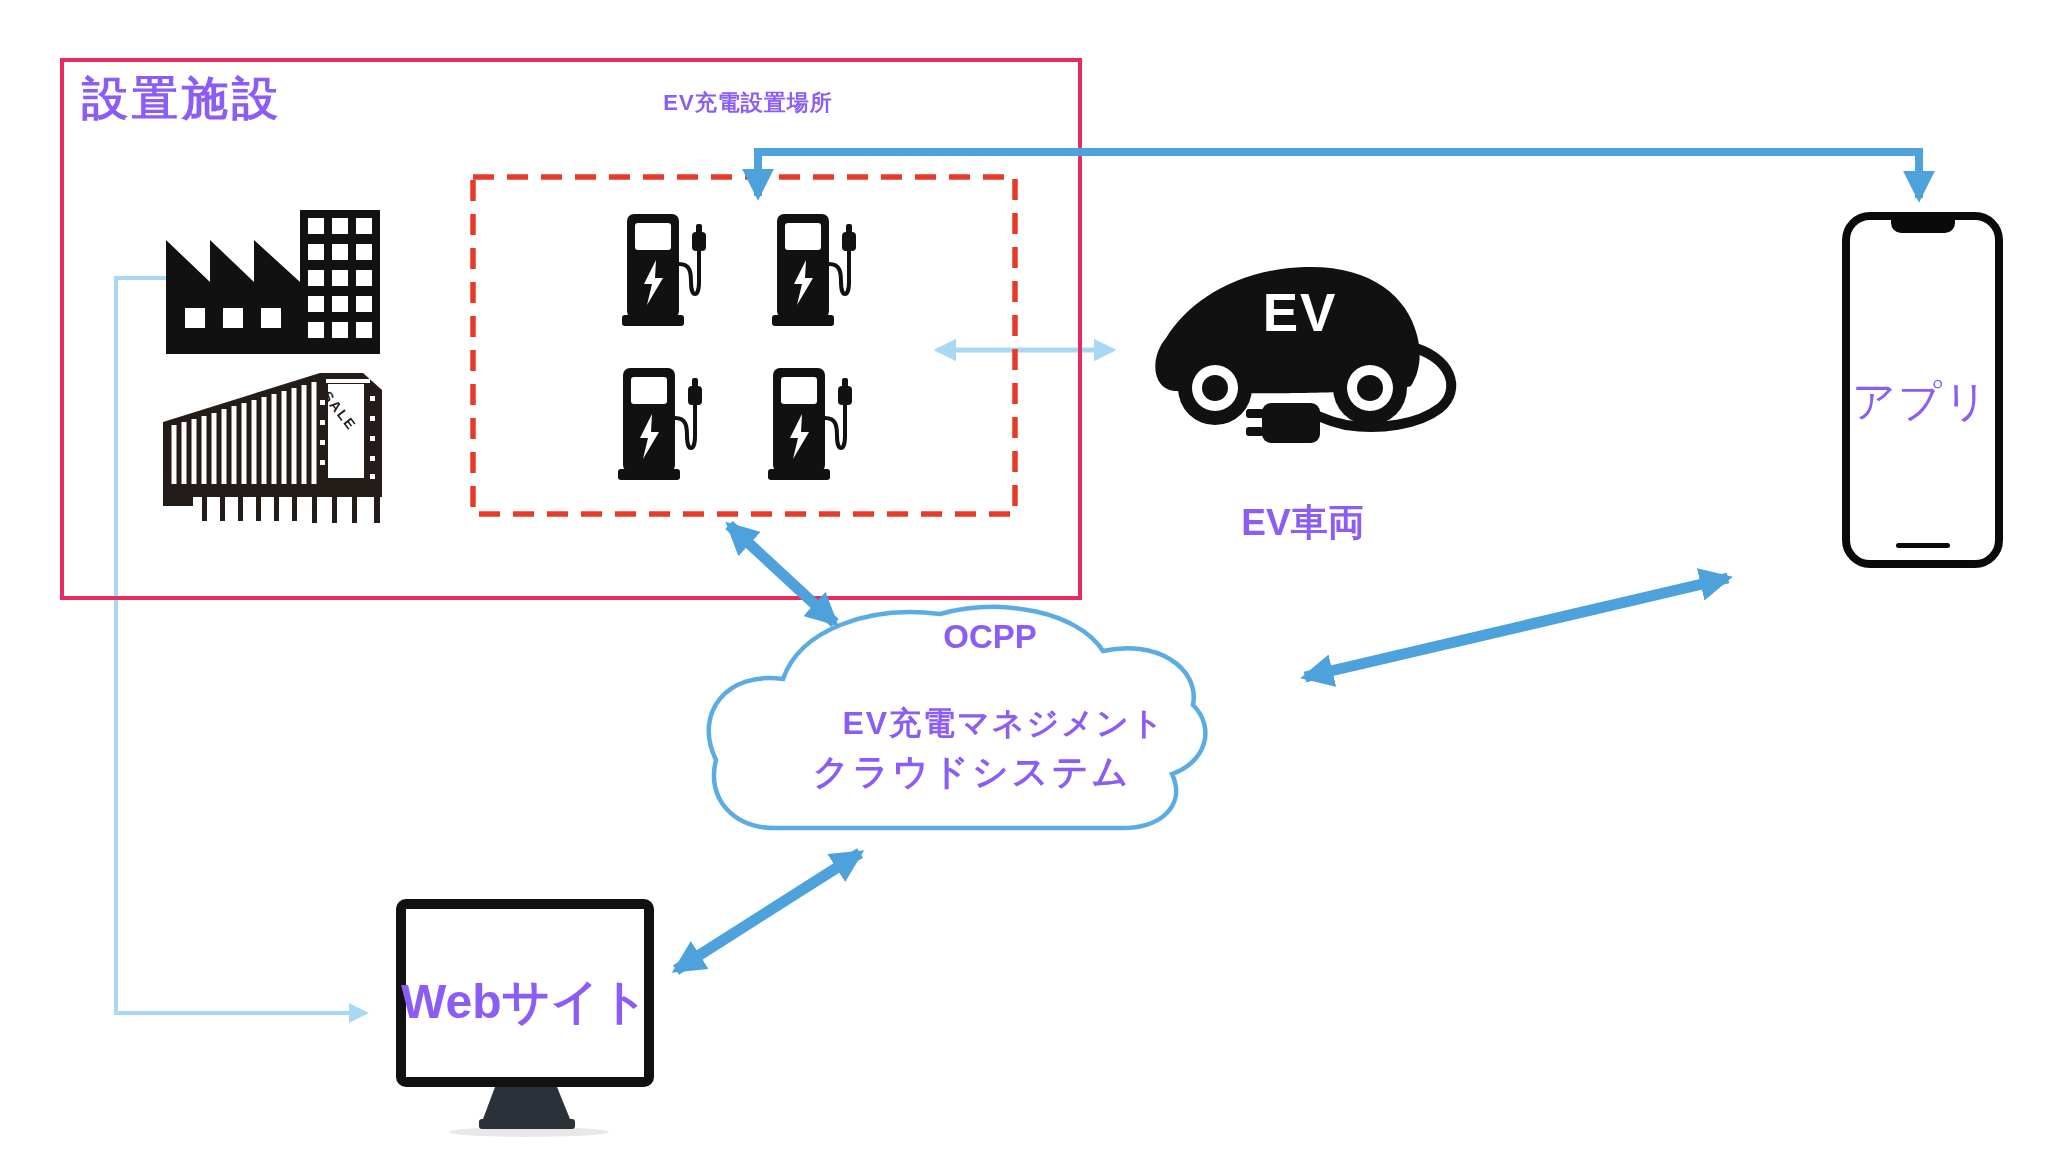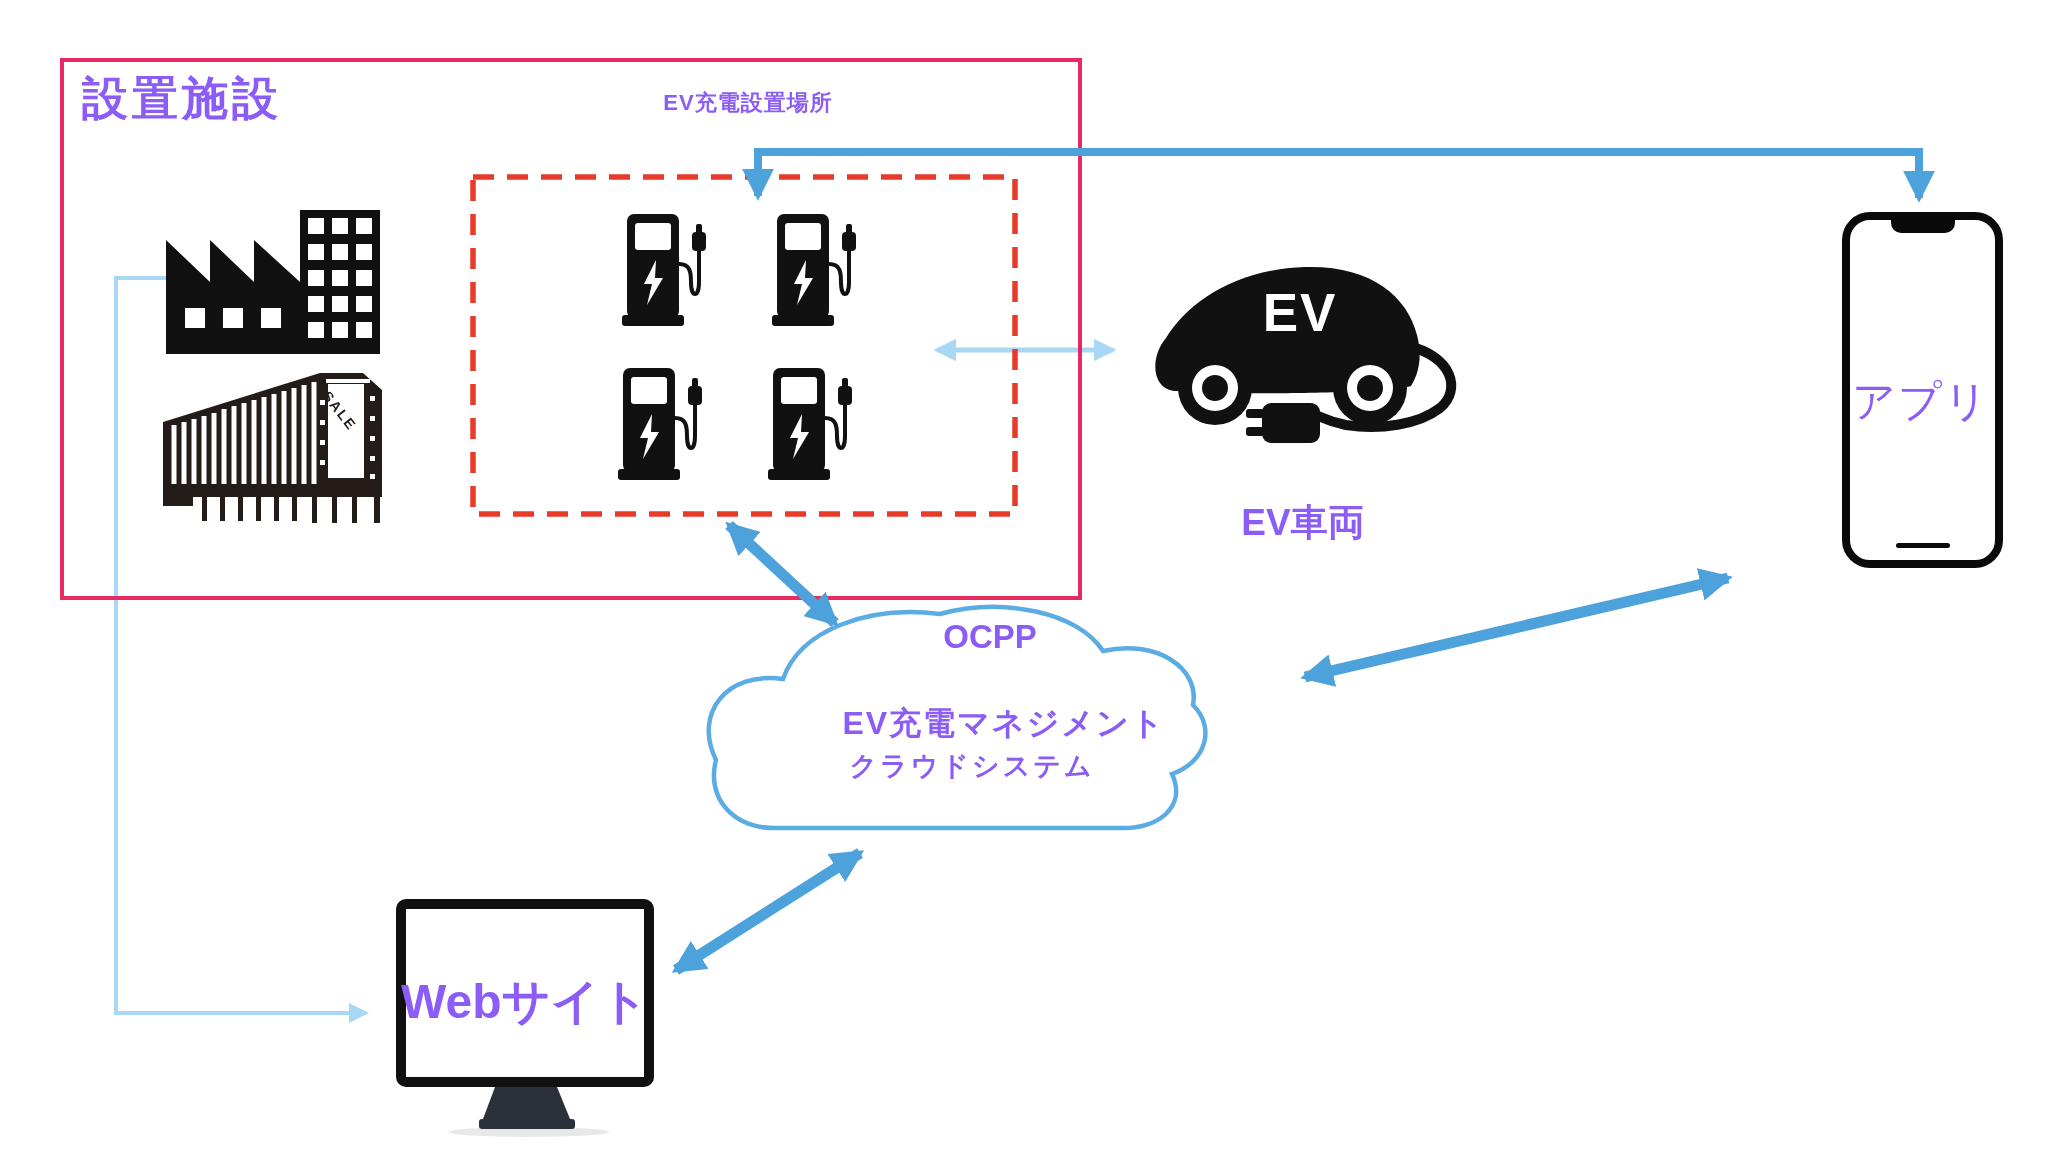--- a/index.html
+++ b/index.html
@@ -7,21 +7,21 @@
     width:2048px;height:1153px;position:relative;background:#ffffff;
     font-family:"Liberation Sans","DejaVu Sans",sans-serif;overflow:hidden;
   }
   #diagram-svg{position:absolute;left:0;top:0;z-index:1;}
   .txt{position:absolute;z-index:6;color:#8b5cf6;white-space:nowrap;}
   .ctr{transform:translateX(-50%);}
   .t-facility{left:82px;top:68px;font-size:46px;font-weight:bold;letter-spacing:4px;}
   .t-area{left:748px;top:88px;font-size:22px;font-weight:bold;letter-spacing:1px;}
   .t-ocpp{left:990px;top:618px;font-size:33px;font-weight:bold;}
   .t-cloud2{left:972px;top:702px;font-size:32px;font-weight:bold;letter-spacing:2px;margin-left:32px;}
-  .t-cloud3{left:972px;top:748px;font-size:27px;font-weight:bold;letter-spacing:3px;text-align:right;}
+  .t-cloud3{left:972px;top:748px;font-size:36px;font-weight:bold;letter-spacing:3px;text-align:right;}
   .t-evbadge{left:1300px;top:282px;font-size:53px;font-weight:bold;color:#ffffff;letter-spacing:2px;}
   .t-vehicle{left:1303px;top:474px;font-size:37px;font-weight:bold;margin-top:24px;}
   .t-app{left:1921px;top:340px;font-size:43px;font-weight:400;letter-spacing:2px;margin-top:33px;}
   .t-web{left:525px;top:970px;font-size:48px;font-weight:bold;}
   .t-sale{left:332px;top:388px;font-size:14px;font-weight:bold;color:#241c18;
           transform:rotate(52deg);transform-origin:left top;letter-spacing:2px;}
   
   .phone{
     position:absolute;left:1842px;top:212px;width:145px;height:340px;z-index:4;
     background:#fff;border:8px solid #0a0a0a;border-radius:28px;

